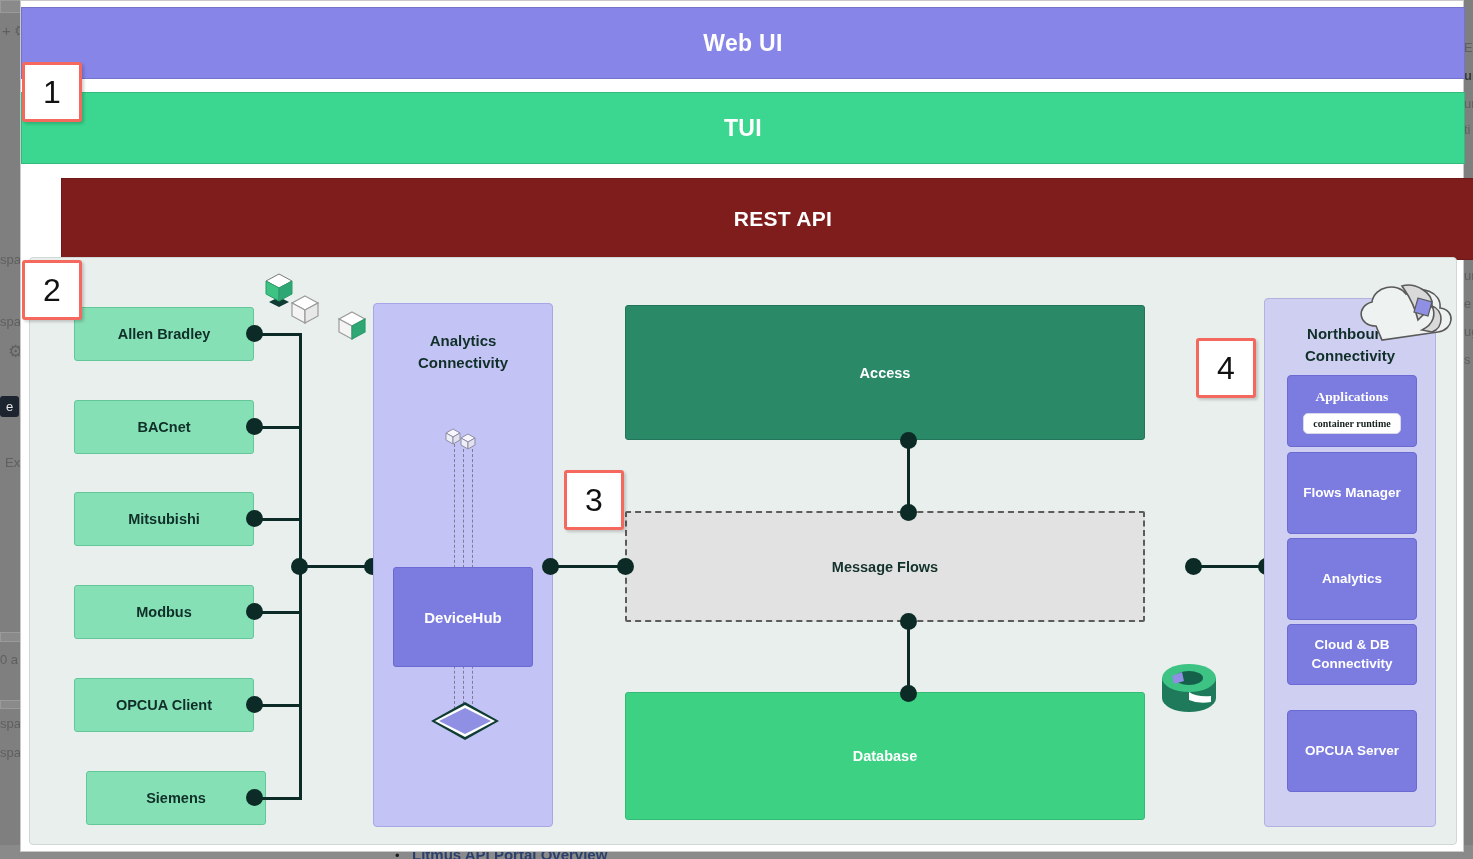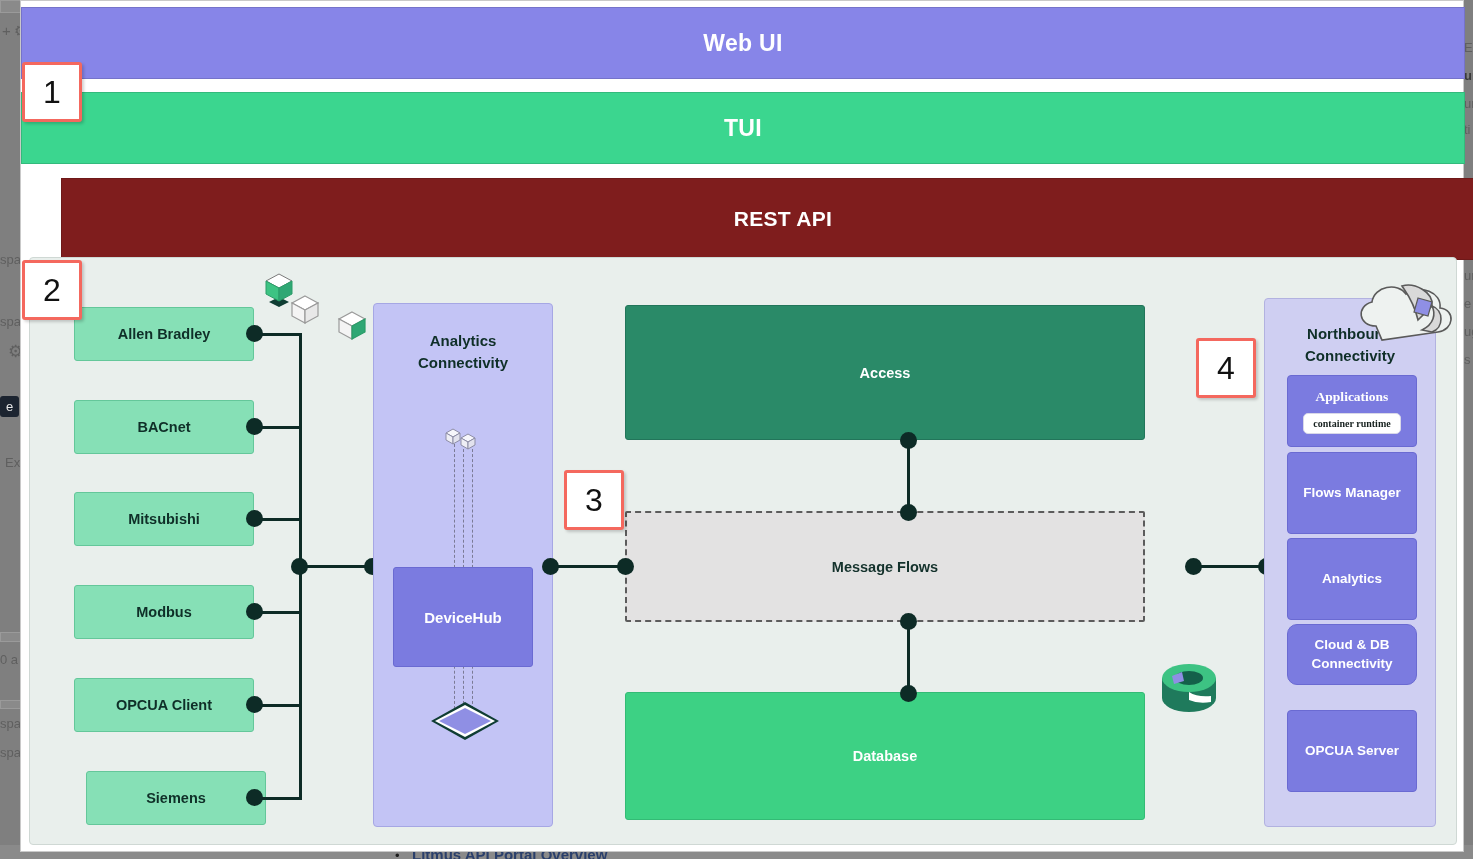--- a/index.html
+++ b/index.html
@@ -375,21 +375,21 @@
         <div class="nb-card" style="top:76px; height:72px;font-family:Liberation Serif, serif;">
           <span>Applications</span>
           <span class="nb-pill">container runtime</span>
         </div>
         <div class="nb-card" style="top:153px; height:82px;">
           <span>Flows Manager</span>
         </div>
         <div class="nb-card" style="top:239px; height:82px;">
           <span>Analytics</span>
         </div>
-        <div class="nb-card" style="top:325px; height:61px;border-radius:10px;">
+        <div class="nb-card" style="top:325px; height:61px;">
           <span>Cloud &amp; DB</span>
           <span>Connectivity</span>
         </div>
         <div class="nb-card" style="top:411px; height:82px;">
           <span>OPCUA Server</span>
         </div>
       </div>
 
       <svg class="icon-abs" style="left:1318px; top:22px;" width="112" height="80" viewBox="0 0 112 80">
         <path d="M28 46 C10 46 8 26 24 22 C26 6 50 2 58 14 C72 4 94 12 92 28

